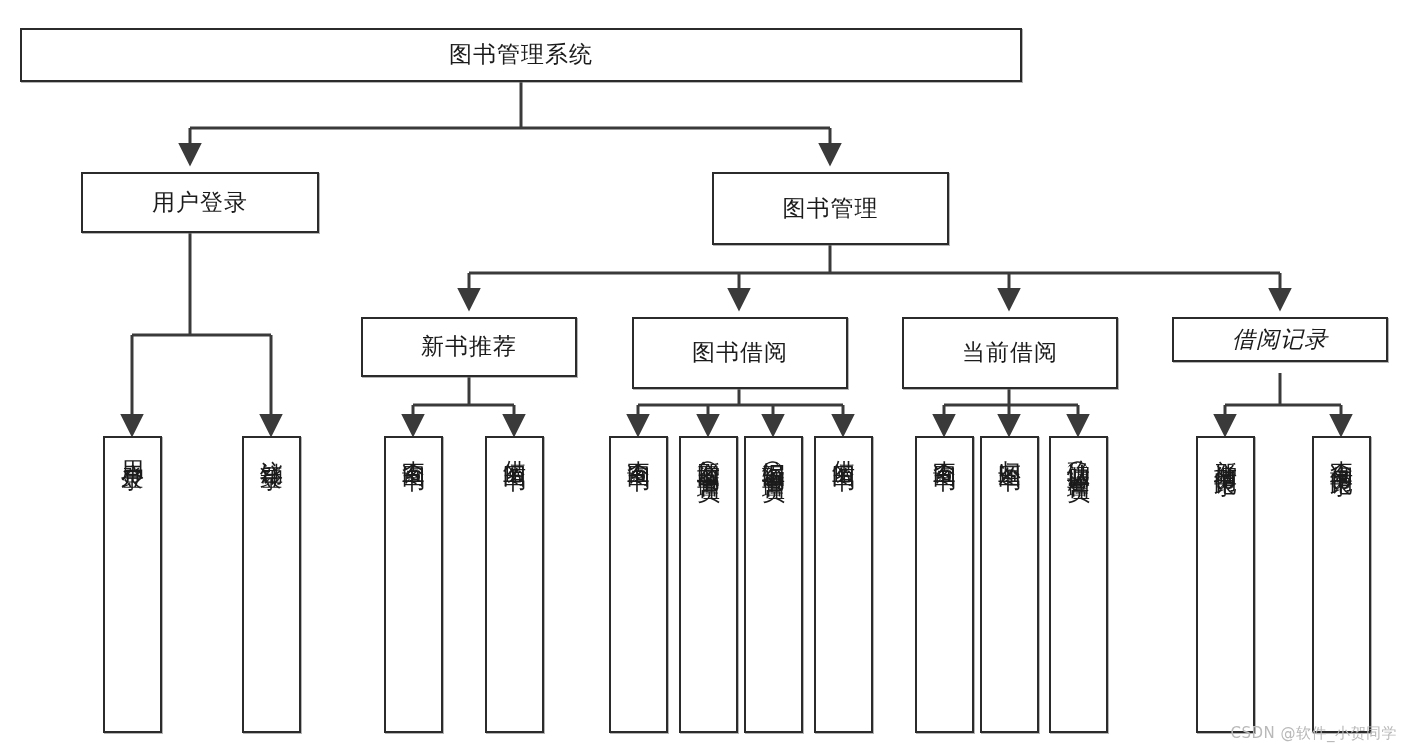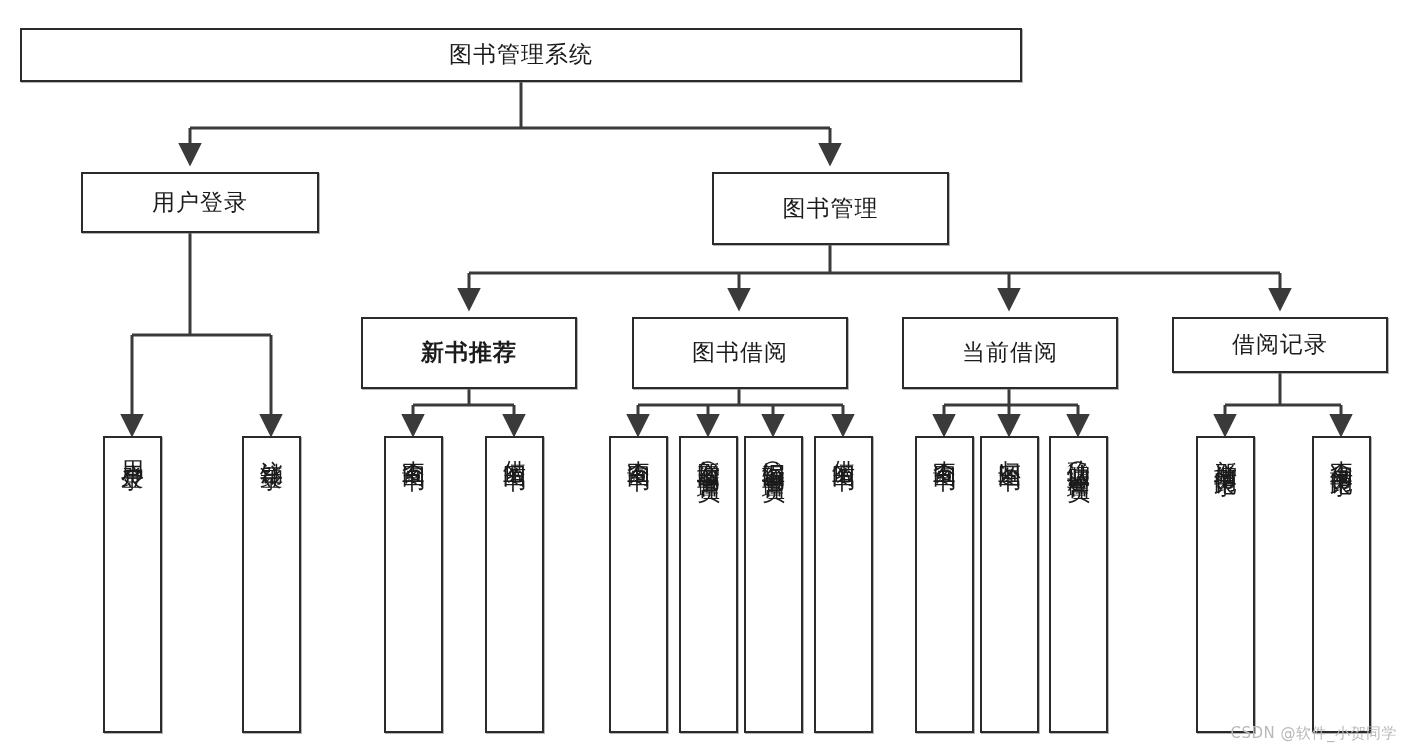--- a/index.html
+++ b/index.html
@@ -126,30 +126,30 @@
     <span class="label">图书管理系统</span>
   </div>
 
   <div class="node horiz" style="left:81px; top:172px; width:238px; height:61px;">
     <span class="label">用户登录</span>
   </div>
   <div class="node horiz" style="left:712px; top:172px; width:237px; height:73px;">
     <span class="label">图书管理</span>
   </div>
 
-  <div class="node horiz" style="left:361px; top:317px; width:216px; height:72px;font-weight:bold;">
+  <div class="node horiz" style="left:361px; top:317px; width:216px; height:60px;">
     <span class="label">新书推荐</span>
   </div>
   <div class="node horiz" style="left:632px; top:317px; width:216px; height:72px;">
     <span class="label">图书借阅</span>
   </div>
   <div class="node horiz" style="left:902px; top:317px; width:216px; height:72px;">
     <span class="label">当前借阅</span>
   </div>
-  <div class="node horiz" style="left:1172px; top:317px; width:216px; height:56px;">
+  <div class="node horiz" style="left:1172px; top:317px; width:216px; height:45px;font-style:italic;">
     <span class="label">借阅记录</span>
   </div>
 
   <div class="node vert" style="left:103px; top:436px; width:59px; height:297px;">
     <span class="label">用户登录</span>
   </div>
   <div class="node vert" style="left:242px; top:436px; width:59px; height:297px;">
     <span class="label">注销登录</span>
   </div>
 

